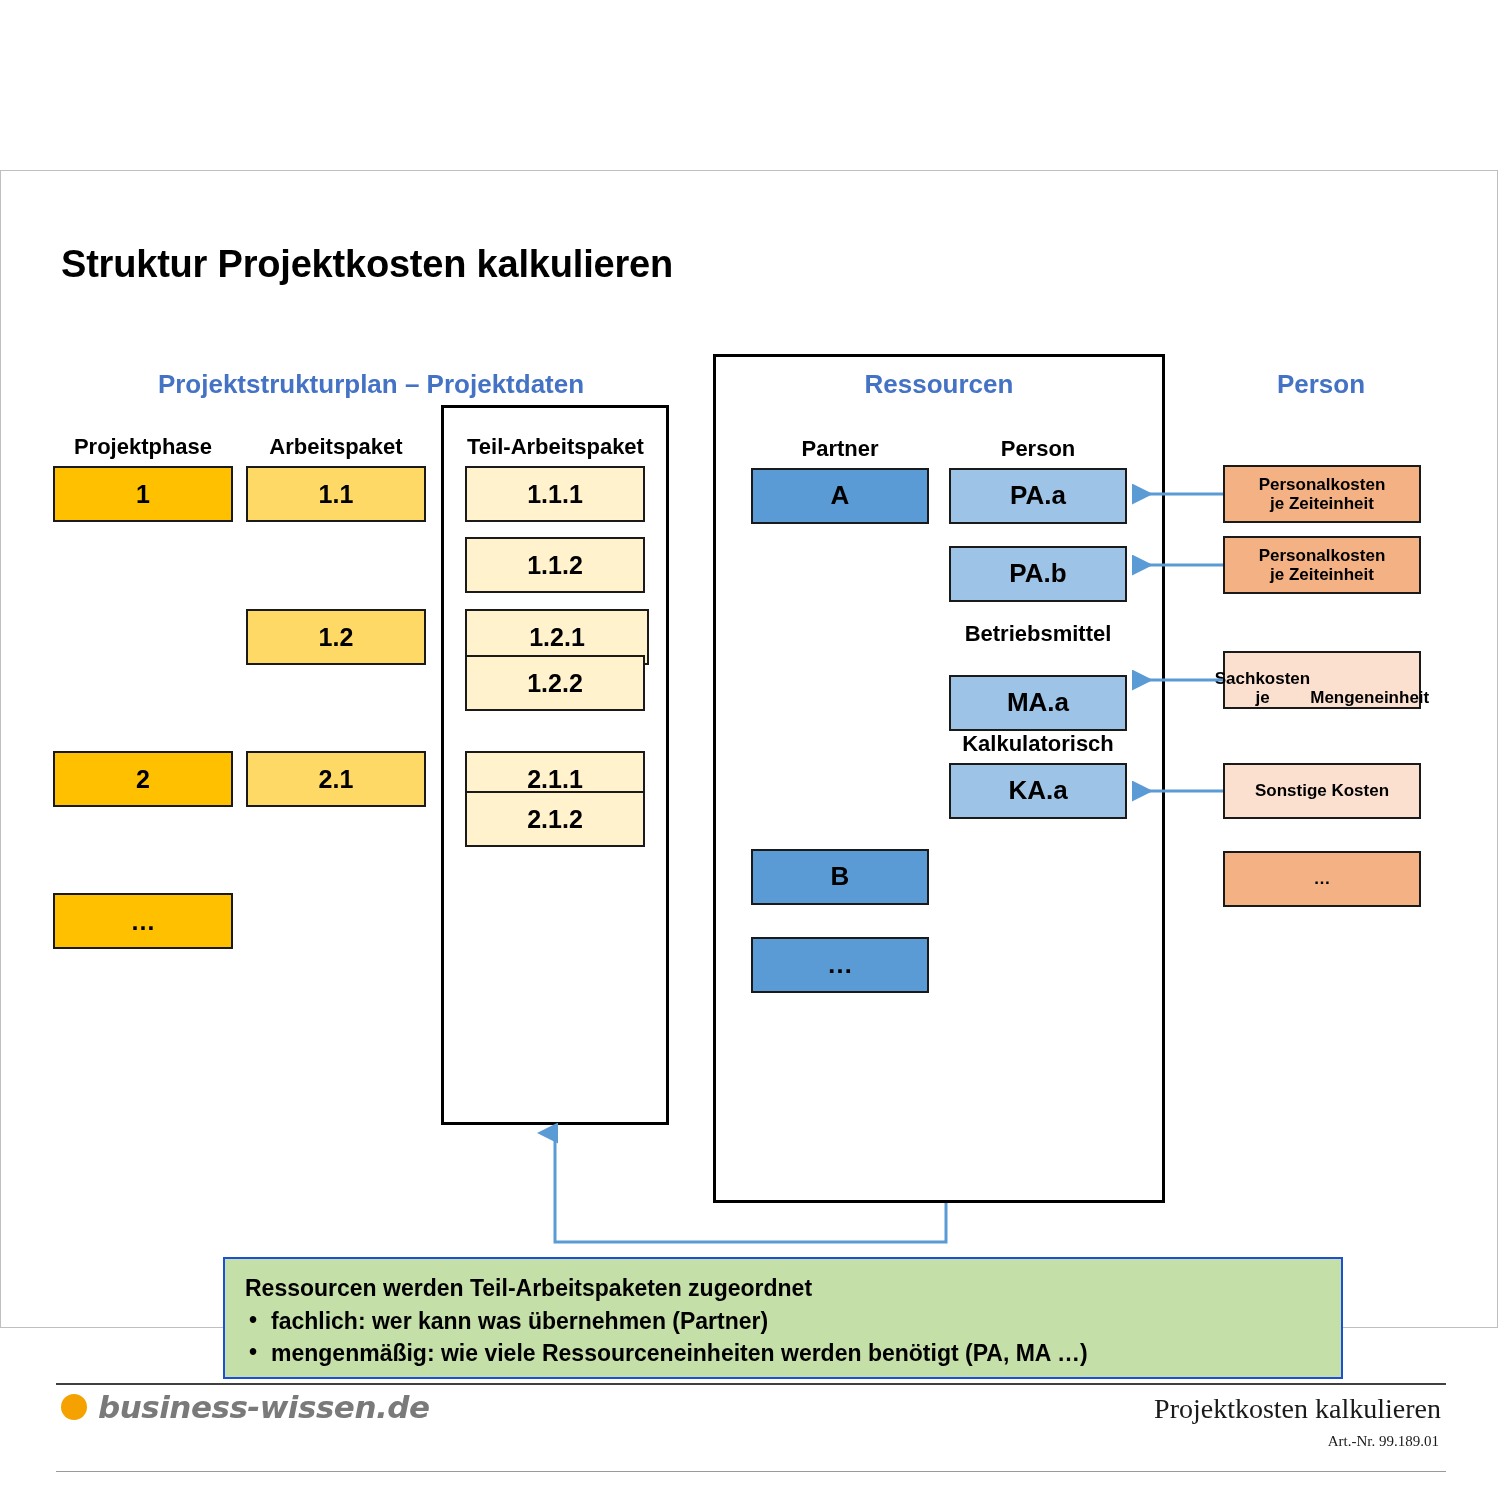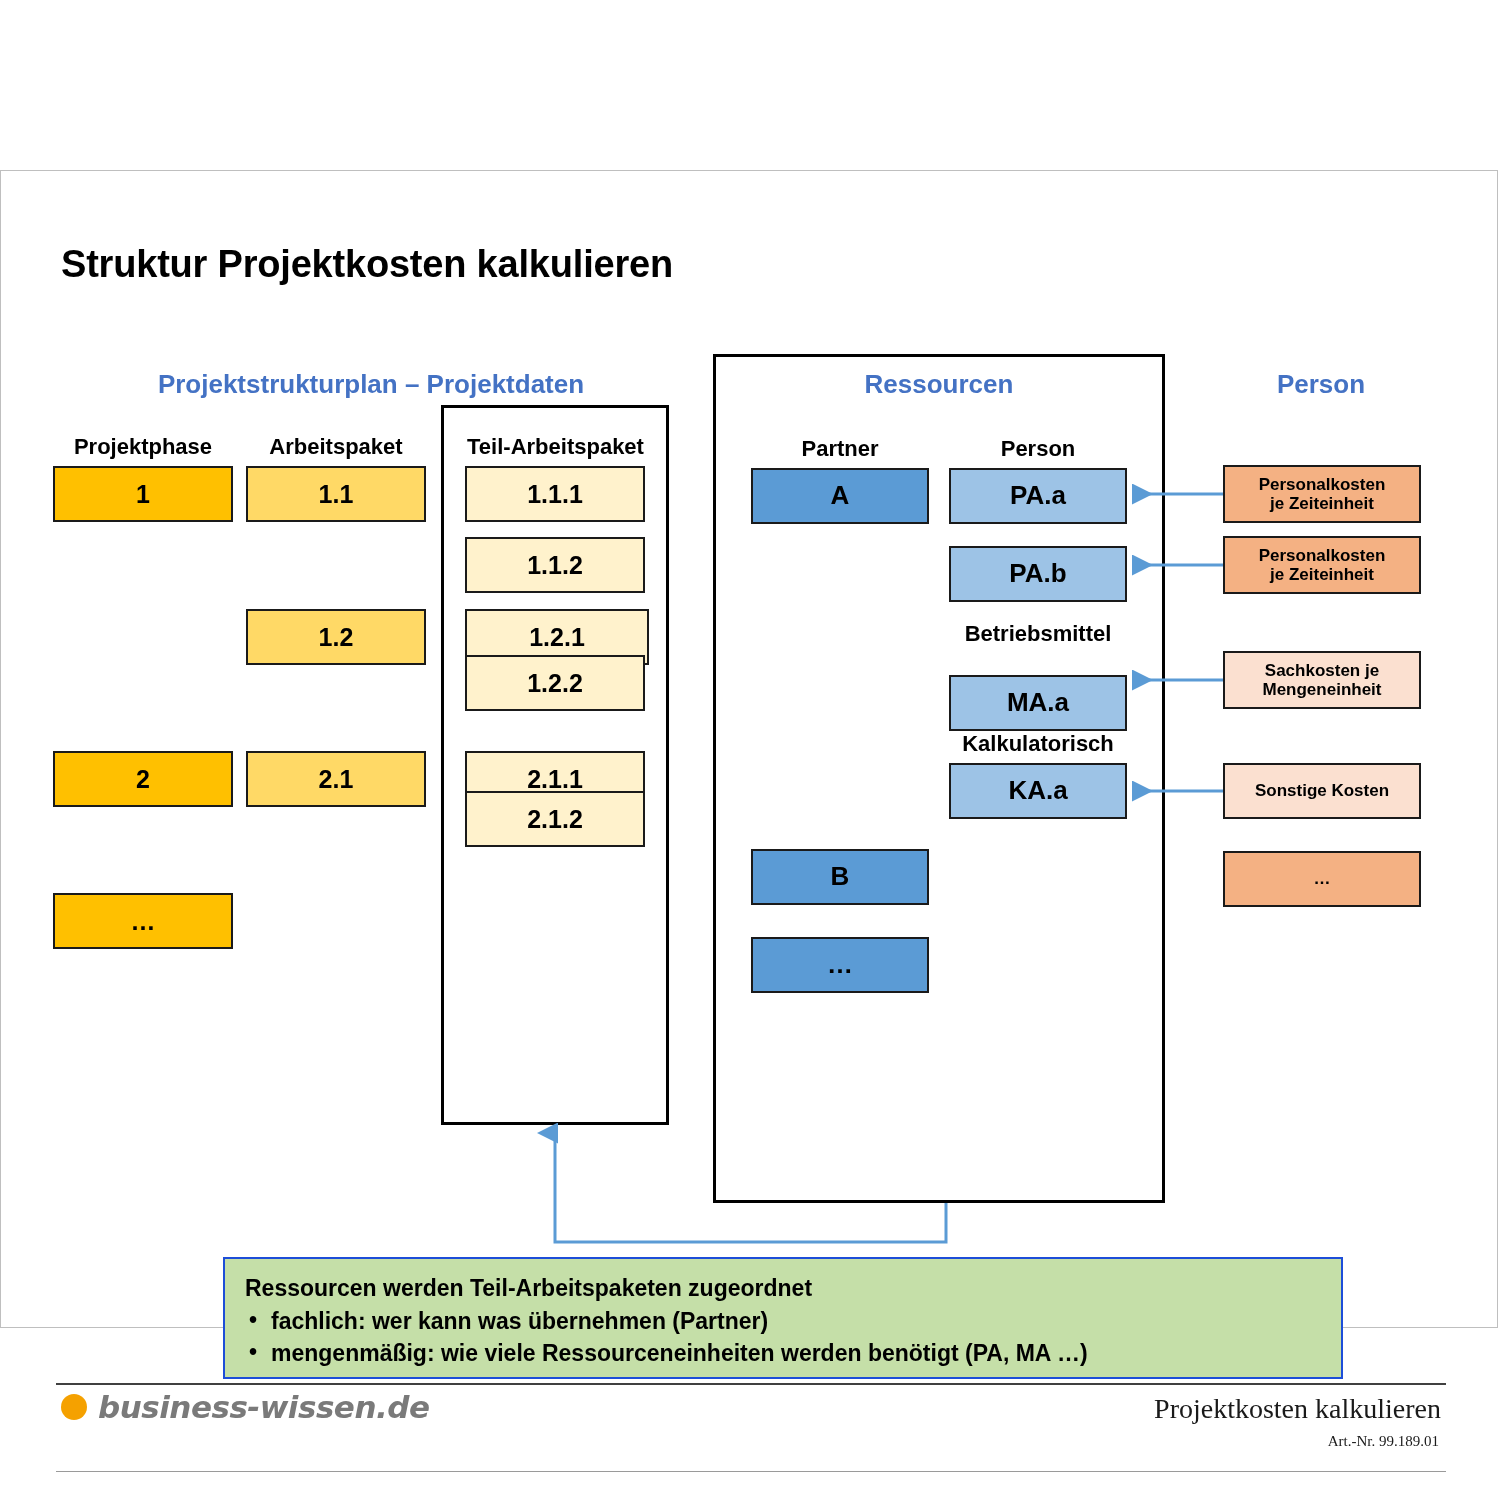--- a/index.html
+++ b/index.html
@@ -233,21 +233,21 @@
   <div class="box person" style="left:948px; top:592px; width:178px; height:56px;">KA.a</div>
 
   <div class="box cost-dark" style="left:1222px; top:294px; width:198px; height:58px; flex-direction:column;">
     <span>Personalkosten</span>
     <span>je Zeiteinheit</span>
   </div>
   <div class="box cost-dark" style="left:1222px; top:365px; width:198px; height:58px; flex-direction:column;">
     <span>Personalkosten</span>
     <span>je Zeiteinheit</span>
   </div>
-  <div class="box cost-light" style="left:1222px; top:480px; width:198px; height:58px; flex-direction:column;">
+  <div class="box cost-light" style="left:1222px; top:480px; width:198px; height:58px; flex-direction:row;align-items:flex-end;">
     <span>Sachkosten je</span>
     <span>Mengeneinheit</span>
   </div>
   <div class="box cost-light" style="left:1222px; top:592px; width:198px; height:56px;">Sonstige Kosten</div>
   <div class="box cost-dark" style="left:1222px; top:680px; width:198px; height:56px;">…</div>
 
   <svg id="connectors" viewBox="0 0 1498 1158" xmlns="http://www.w3.org/2000/svg">
     <defs>
       <marker id="arrowL" markerWidth="7" markerHeight="7" refX="6" refY="3.5" orient="auto" markerUnits="strokeWidth">
         <path d="M7,0 L7,7 L0,3.5 z" fill="#5B9BD5"></path>

